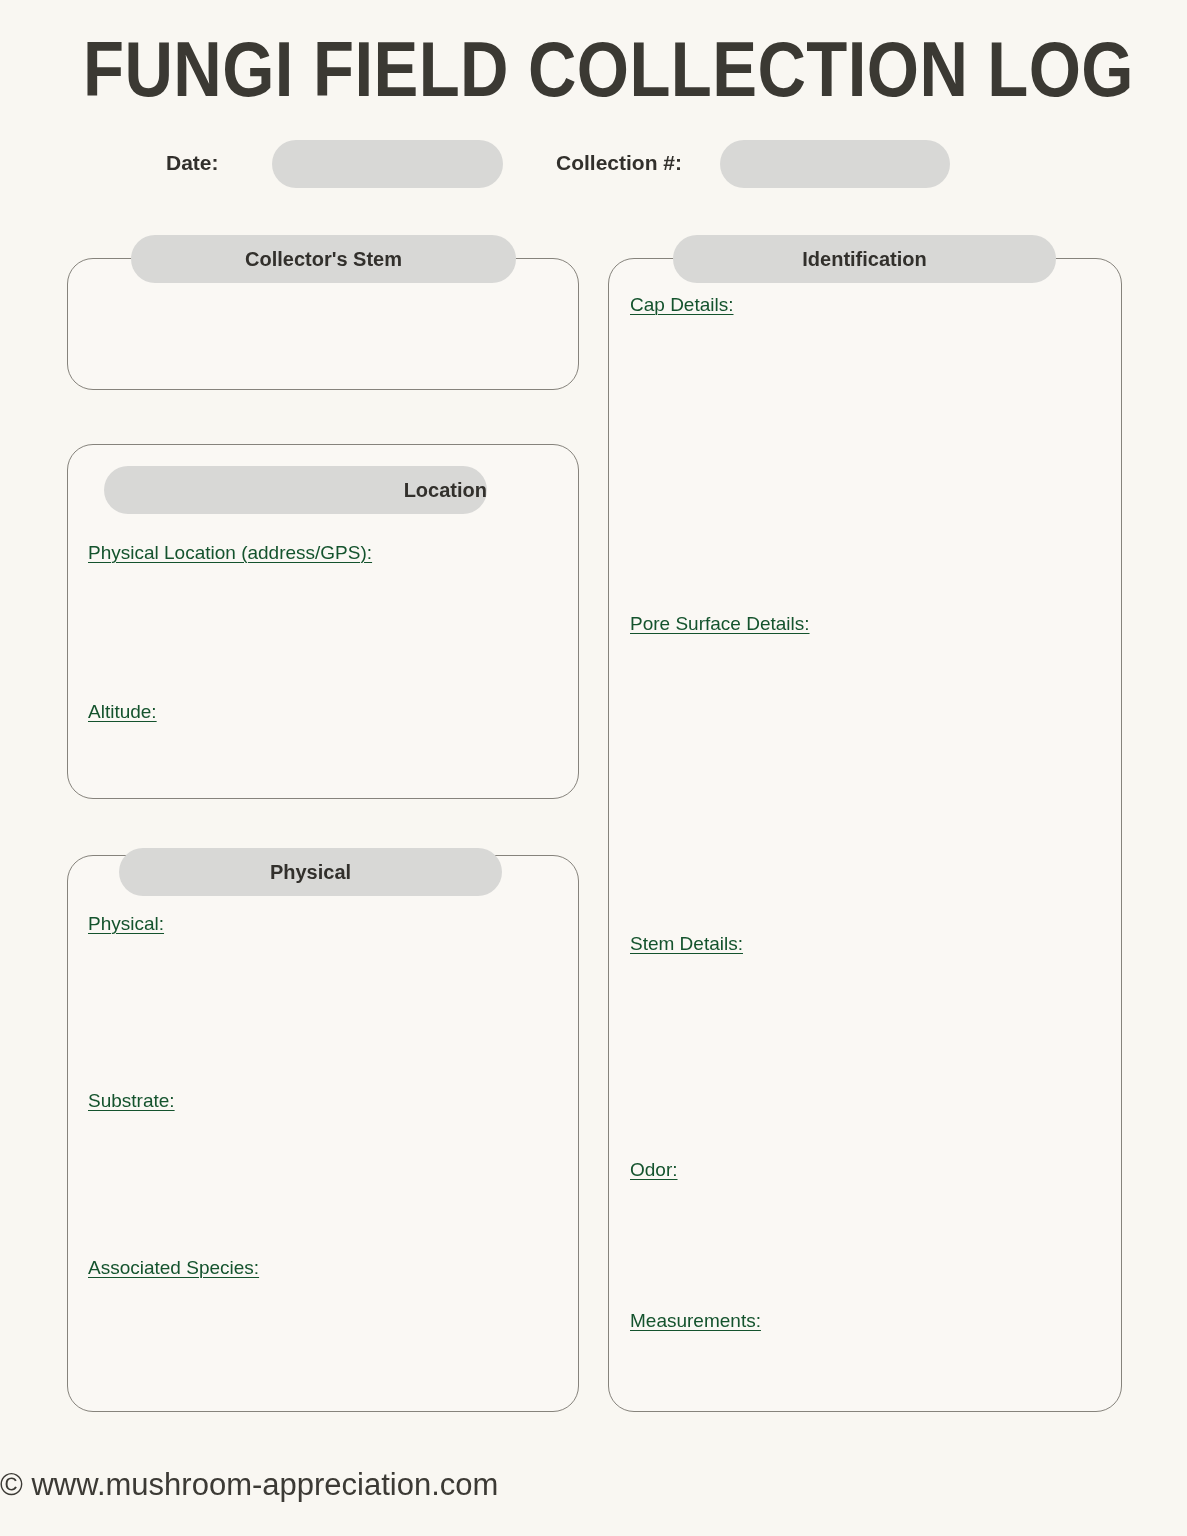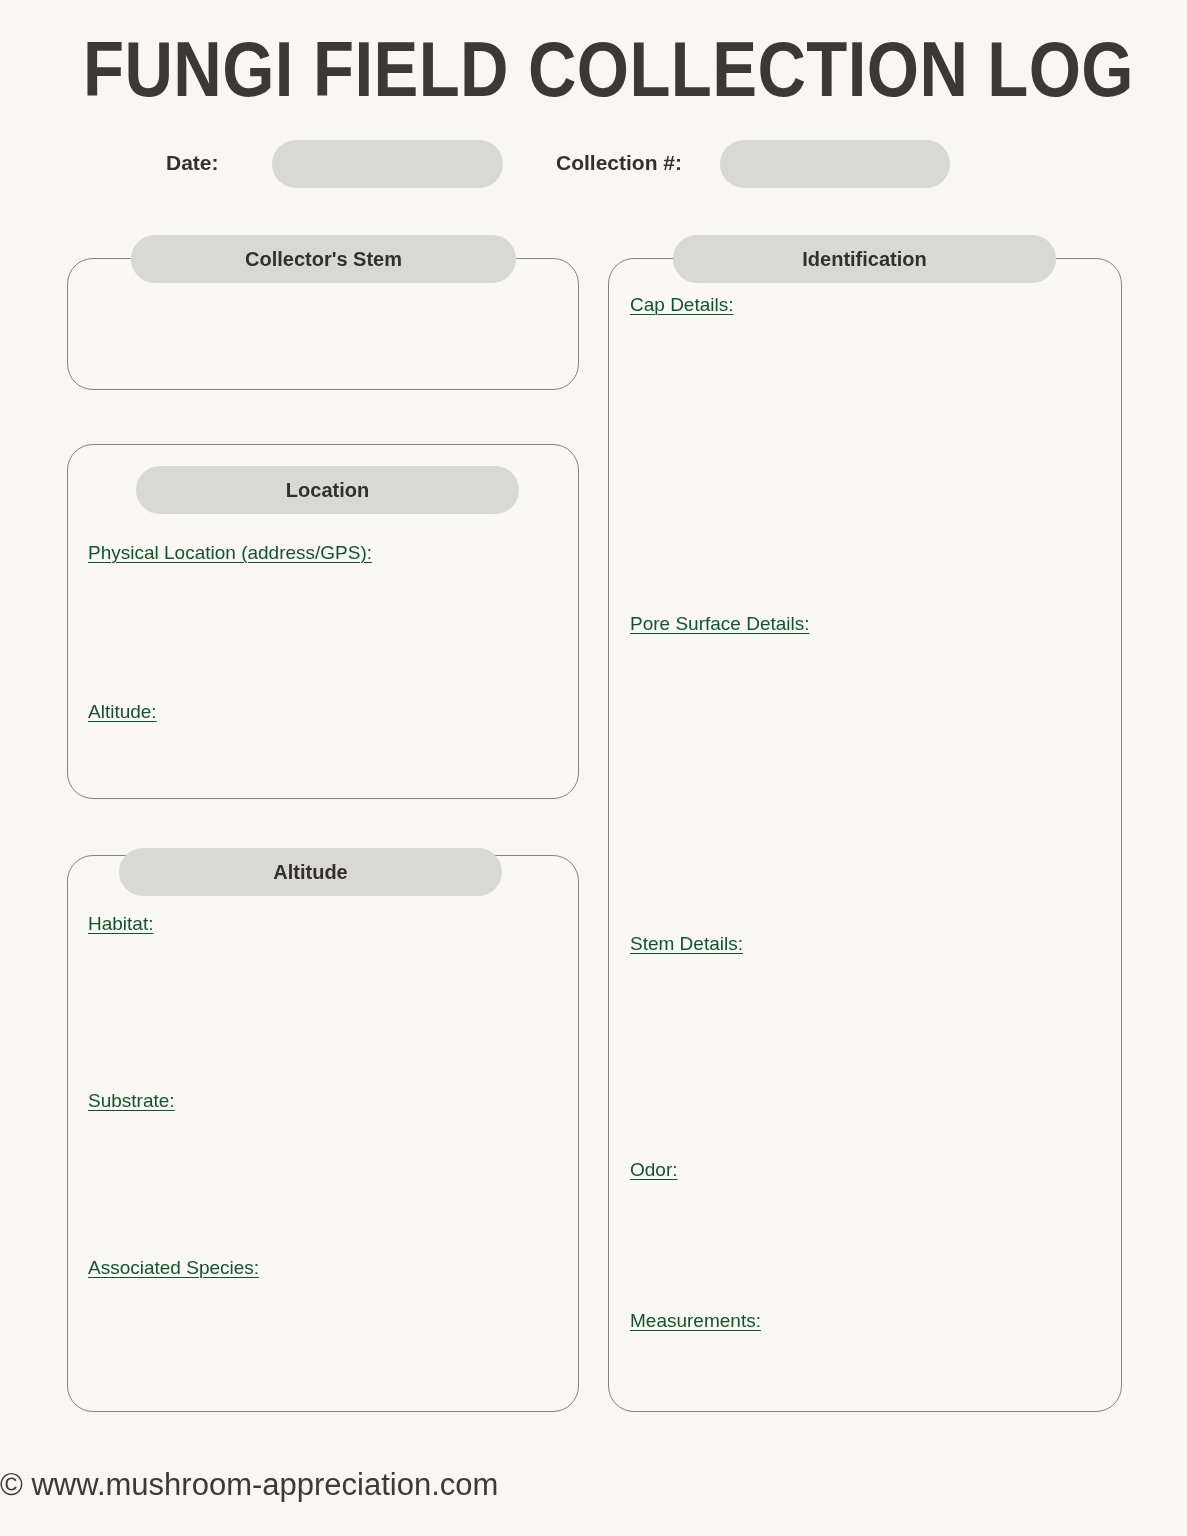--- a/index.html
+++ b/index.html
@@ -87,21 +87,21 @@
     height: 48px;
     text-align: center;
     font-weight: 700;
     font-size: 20px;
     line-height: 48px;
     color: #32302C;
     white-space: nowrap;
     z-index: 5;
   }
   .pill-collector { left: 131px; top: 235px; width: 385px; }
-  .pill-location  { left: 136px; top: 466px; width: 383px; }
+  .pill-location  { left: 104px; top: 466px; width: 383px; text-align: right; }
   .pill-habitat   { left: 119px; top: 848px; width: 383px; }
   .pill-ident     { left: 673px; top: 235px; width: 383px; }
 
   
   .field-label {
     position: absolute;
     font-size: 19px;
     line-height: 24px;
     color: #14532d;
     text-decoration: underline;
@@ -155,22 +155,22 @@
 
   <div class="box box-collector"></div>
   <div class="pill pill-collector">Collector's Stem</div>
 
   <div class="box box-location"></div>
   <div class="pill pill-location">Location</div>
   <div class="field-label lbl-physical">Physical Location (address/GPS):</div>
   <div class="field-label lbl-altitude">Altitude:</div>
 
   <div class="box box-habitat"></div>
-  <div class="pill pill-habitat">Altitude</div>
-  <div class="field-label lbl-habitat">Habitat:</div>
+  <div class="pill pill-habitat">Physical</div>
+  <div class="field-label lbl-habitat">Physical:</div>
   <div class="field-label lbl-substrate">Substrate:</div>
   <div class="field-label lbl-assoc">Associated Species:</div>
 
   <div class="box box-ident"></div>
   <div class="pill pill-ident">Identification</div>
   <div class="field-label lbl-cap">Cap Details:</div>
   <div class="field-label lbl-pore">Pore Surface Details:</div>
   <div class="field-label lbl-stem">Stem Details:</div>
   <div class="field-label lbl-odor">Odor:</div>
   <div class="field-label lbl-measure">Measurements:</div>

